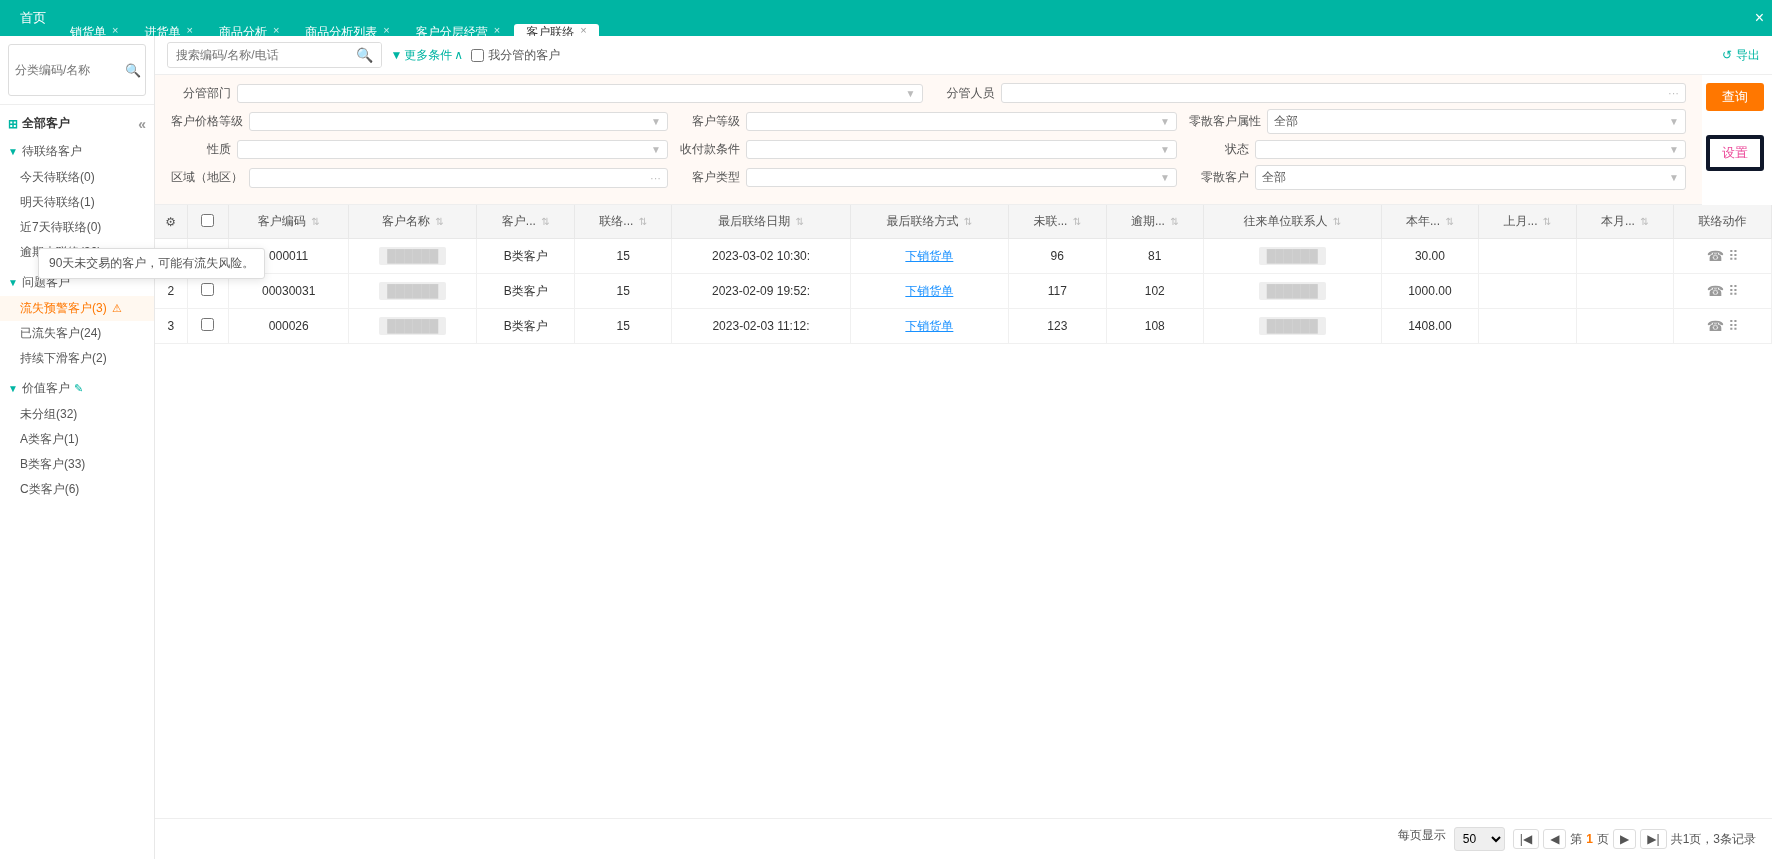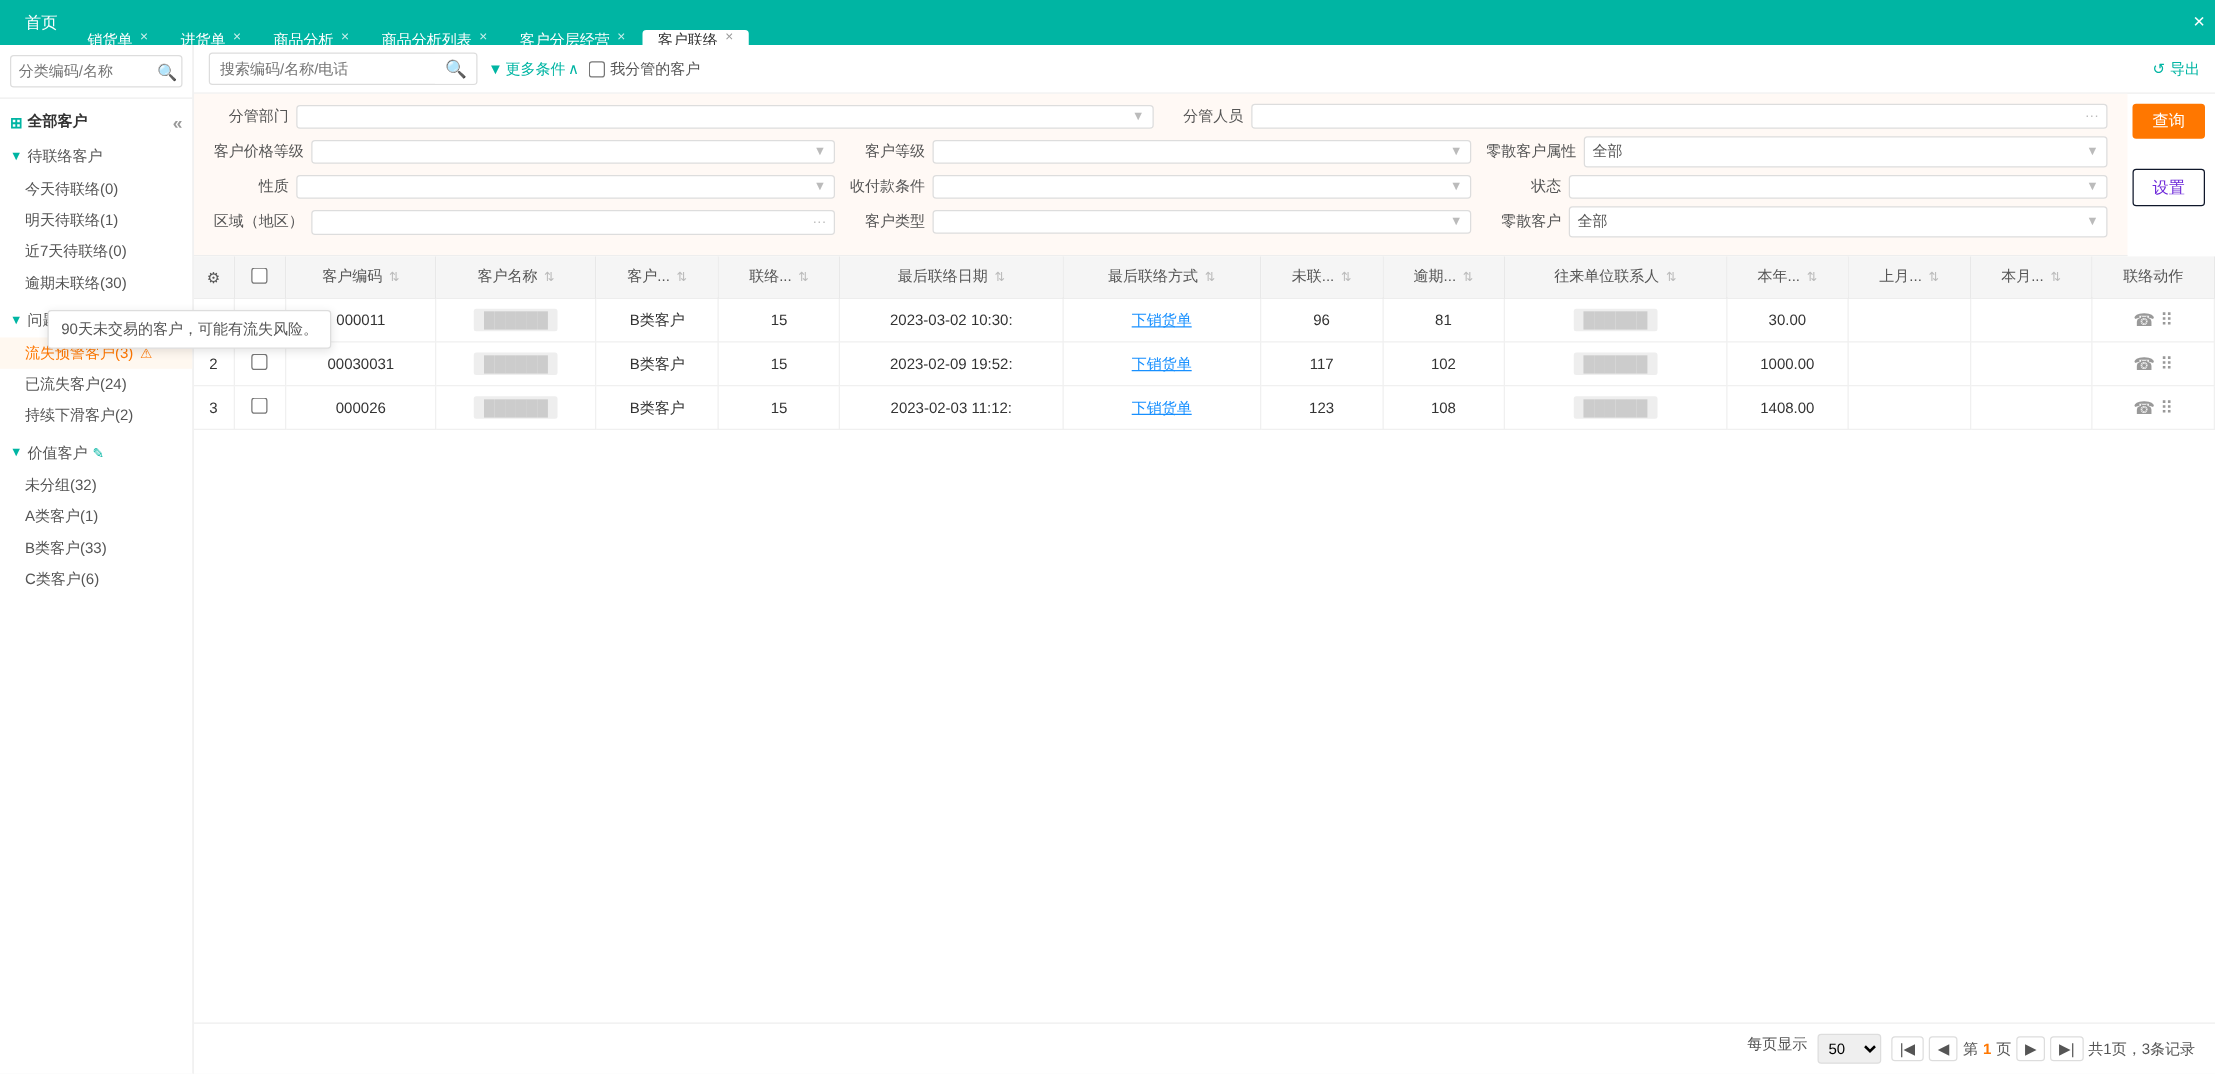--- a/index.html
+++ b/index.html
@@ -69,21 +69,21 @@
     }
     .sidebar-search {
       display: flex;
       align-items: center;
       padding: 8px;
       border-bottom: 1px solid #eee;
     }
     .sidebar-search input {
       border: 1px solid #ddd;
       border-radius: 3px;
-      padding: 5px 6px;
+      padding: 18px 6px;
       width: 100%;
       font-size: 12px;
       outline: none;
     }
     .sidebar-content {
       flex: 1;
       overflow-y: auto;
       padding: 4px 0;
     }
     .sidebar-header {
@@ -272,22 +272,22 @@
       background: #ff7700;
       color: #fff;
       border: none;
       border-radius: 3px;
       padding: 5px 16px;
       cursor: pointer;
       font-size: 13px;
     }
     .btn-settings {
       background: #fff;
-      color: #6d28d9;
-      border: 1px solid #0f172a;
+      color: #ec4899;
+      border: 4px solid #0f172a;
       border-radius: 3px;
       padding: 5px 12px;
       cursor: pointer;
       font-size: 13px;
     }
 
     
     .table-container {
       flex: 1;
       overflow: auto;

